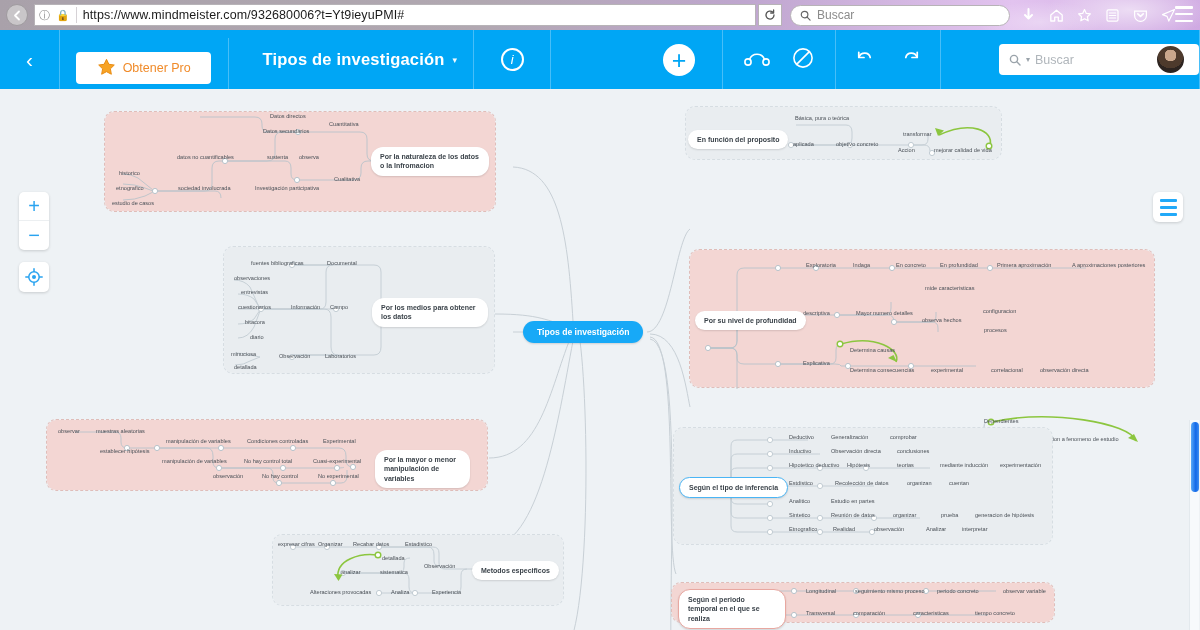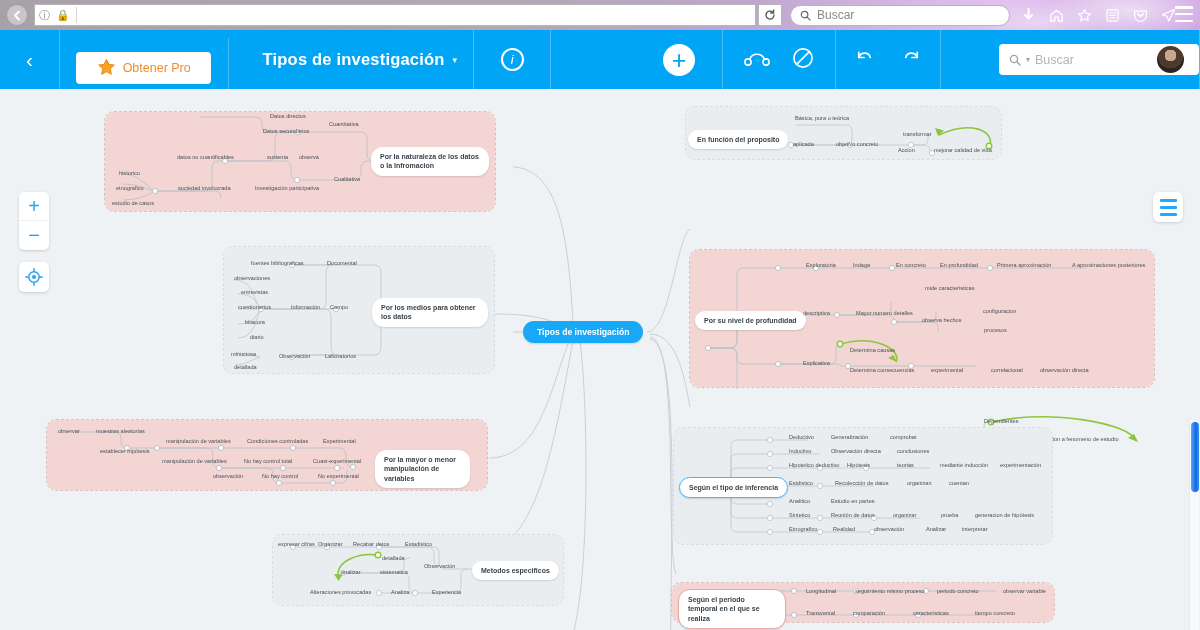--- a/index.html
+++ b/index.html
@@ -146,20 +146,21 @@
   <div class="nav-back">
     <svg width="11" height="11" viewBox="0 0 11 11">
         <path d="M7 1.5 3 5.5l4 4" stroke="#fff" stroke-width="1.8" fill="none" stroke-linecap="round" stroke-linejoin="round"></path>
       </svg>
   </div>
 
   <div id="urlbar">
     <span class="ident">ⓘ</span>
     <span class="lock">🔒</span>
     <span class="sep"></span>
+    <span class="url">https://www.mindmeister.com/932680006?t=Yt9ieyuPMI#</span>
   </div>
 
   <div class="reload-btn">
     <svg width="12" height="12" viewBox="0 0 12 12">
         <path d="M10 6a4 4 0 1 1-1.3-2.9" stroke="#555" stroke-width="1.3" fill="none" stroke-linecap="round"></path>
         <path d="M9.6 1v3H6.7" stroke="#555" stroke-width="1.3" fill="none" stroke-linecap="round" stroke-linejoin="round"></path>
       </svg>
   </div>
 
   <div id="searchbar">

